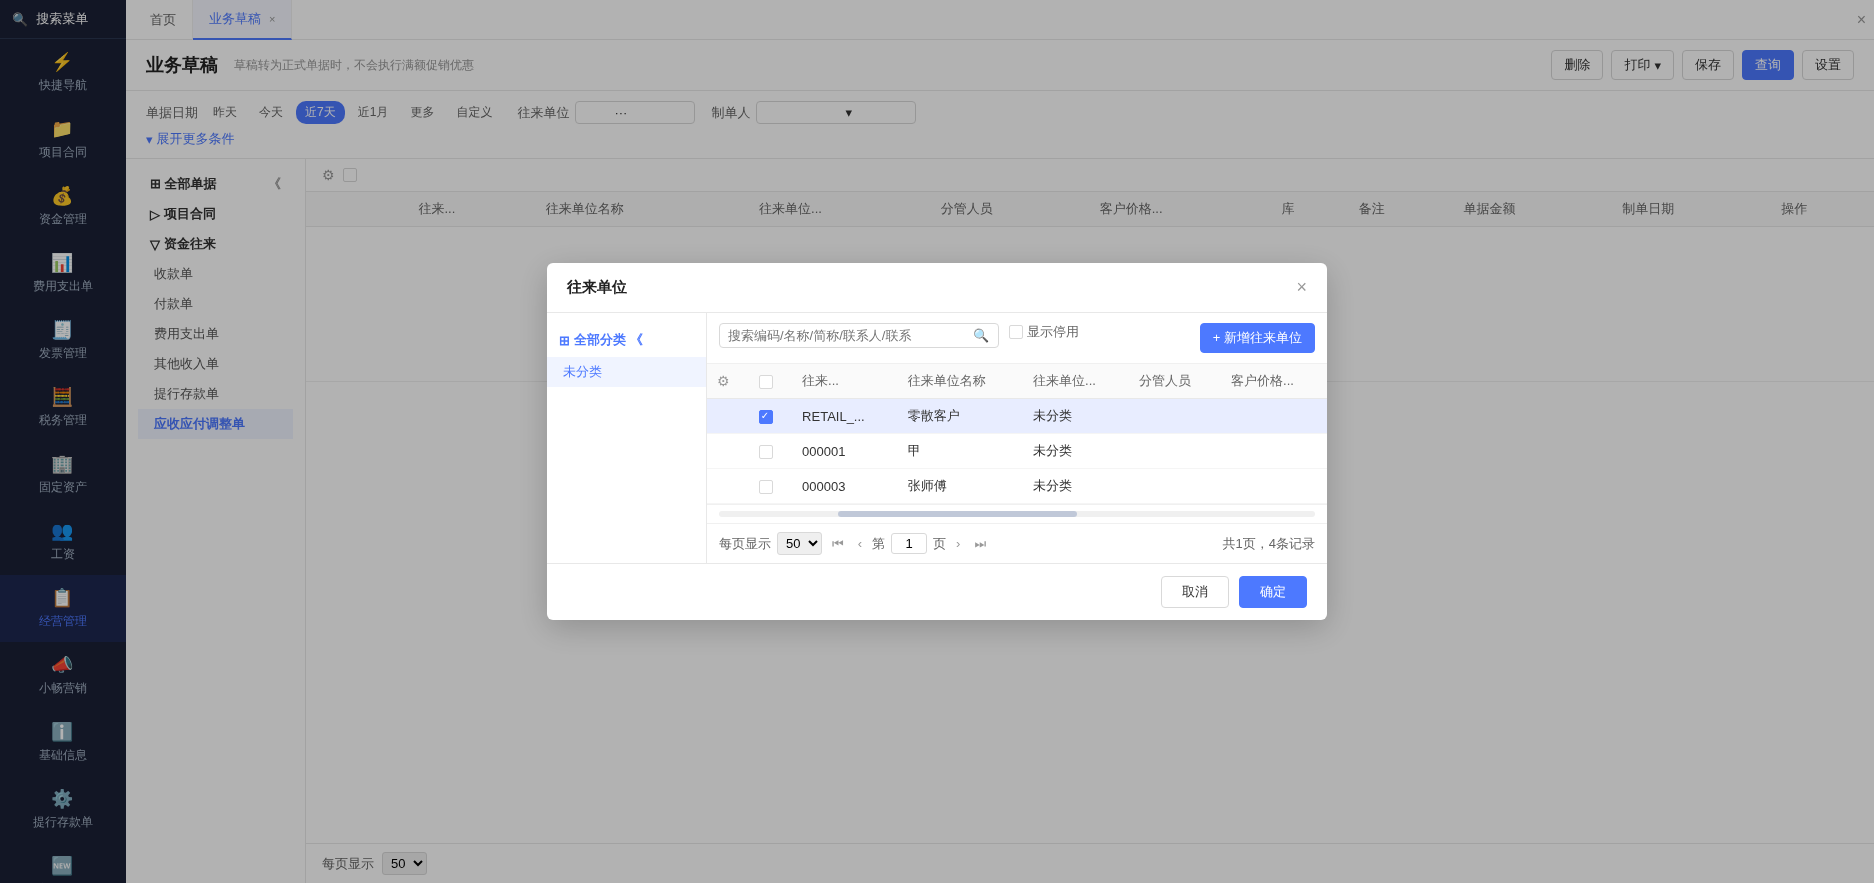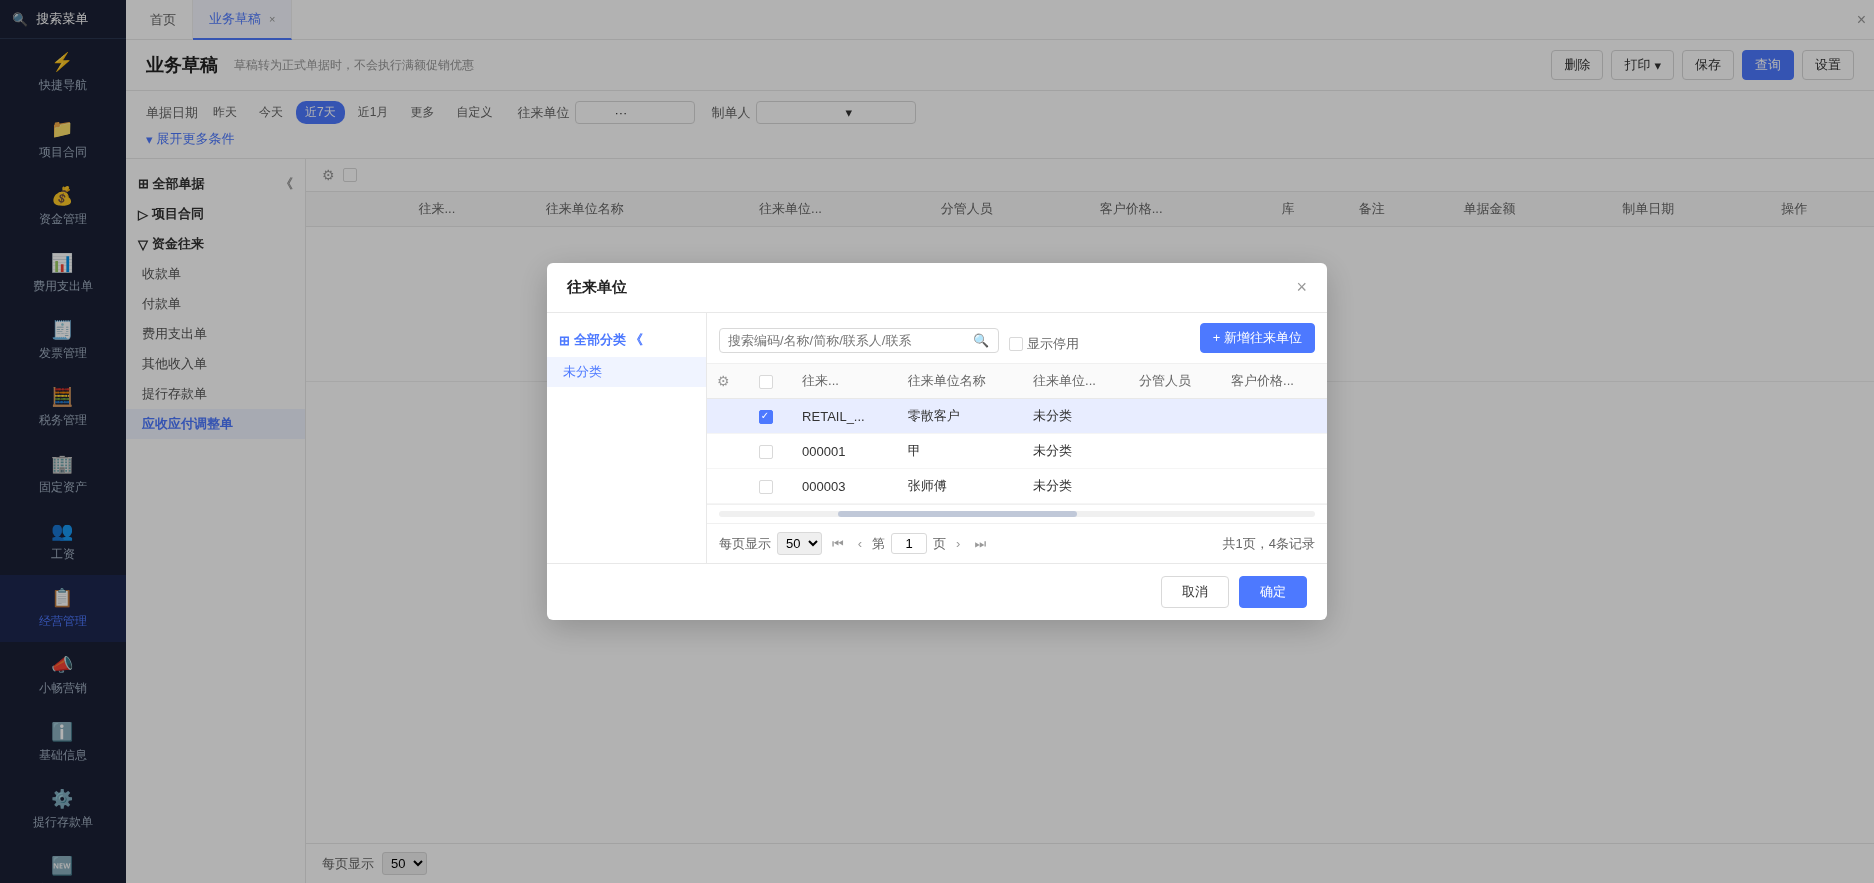--- a/index.html
+++ b/index.html
@@ -40,21 +40,21 @@
     .filter-label { color: #666; white-space: nowrap; }
     .date-btns { display: flex; gap: 4px; }
     .date-btn { padding: 2px 8px; border-radius: 3px; cursor: pointer; font-size: 12px; color: #666; border: 1px solid transparent; }
     .date-btn.active { background: #4d79ff; color: #fff; border-radius: 10px; }
     .expand-more { display: flex; align-items: center; gap: 4px; color: #4d79ff; cursor: pointer; font-size: 13px; margin-top: 6px; }
 
     
     .content-area { display: flex; flex: 1; overflow: hidden; }
 
     
-    .list-sidebar { width: 180px; background: #fff; border-right: 1px solid #e8e8e8; padding: 10px 0; flex-shrink: 0; }
+    .list-sidebar { width: 180px; background: #fff; border-right: 1px solid #e8e8e8; padding: 10px 12px; flex-shrink: 0; }
     .list-sidebar-header { display: flex; align-items: center; justify-content: space-between; padding: 6px 12px; font-weight: bold; color: #333; }
     .sidebar-toggle { cursor: pointer; color: #999; }
     .list-nav-item { padding: 6px 16px; cursor: pointer; font-size: 13px; color: #555; display: flex; align-items: center; gap: 4px; }
     .list-nav-item.active { background: #f0f4ff; color: #4d79ff; font-weight: bold; }
     .list-nav-group { font-weight: bold; padding: 6px 12px; color: #333; display: flex; align-items: center; gap: 4px; }
 
     
     .table-area { flex: 1; background: #f0f2f5; overflow: hidden; display: flex; flex-direction: column; }
     .table-toolbar { background: #fff; padding: 8px 16px; display: flex; align-items: center; gap: 8px; border-bottom: 1px solid #e8e8e8; }
     .table-container { flex: 1; overflow: auto; background: #fff; margin: 0; }
@@ -78,21 +78,21 @@
 
     
     .dialog-left { width: 160px; border-right: 1px solid #e8e8e8; padding: 10px 0; flex-shrink: 0; }
     .dialog-cat-header { display: flex; align-items: center; gap: 4px; padding: 8px 12px; font-size: 13px; color: #4d79ff; font-weight: bold; cursor: pointer; }
     .dialog-cat-toggle { cursor: pointer; color: #4d79ff; }
     .dialog-cat-item { padding: 6px 16px; font-size: 13px; color: #555; cursor: pointer; }
     .dialog-cat-item.active { color: #4d79ff; background: #f0f4ff; }
 
     
     .dialog-right { flex: 1; display: flex; flex-direction: column; overflow: hidden; }
-    .dialog-toolbar { padding: 10px 12px; display: flex; align-items: flex-end; gap: 10px; border-bottom: 1px solid #f0f0f0; }
+    .dialog-toolbar { padding: 10px 12px; display: flex; align-items: flex-start; gap: 10px; border-bottom: 1px solid #f0f0f0; }
     .search-box { display: flex; align-items: center; border: 1px solid #d9d9d9; border-radius: 4px; padding: 4px 8px; gap: 6px; flex: 1; max-width: 280px; }
     .search-box input { border: none; outline: none; font-size: 13px; width: 100%; }
     .show-disabled { display: flex; align-items: center; gap: 4px; font-size: 13px; color: #666; cursor: pointer; }
     .dialog-add-btn { margin-left: auto; }
 
     
     .dialog-table-wrap { flex: 1; overflow: auto; }
     .dialog-table { width: 100%; border-collapse: collapse; font-size: 13px; }
     .dialog-table th { background: #fafafa; border-bottom: 1px solid #e8e8e8; padding: 8px 10px; text-align: left; font-weight: 500; color: #666; white-space: nowrap; }
     .dialog-table td { padding: 8px 10px; border-bottom: 1px solid #f5f5f5; }

